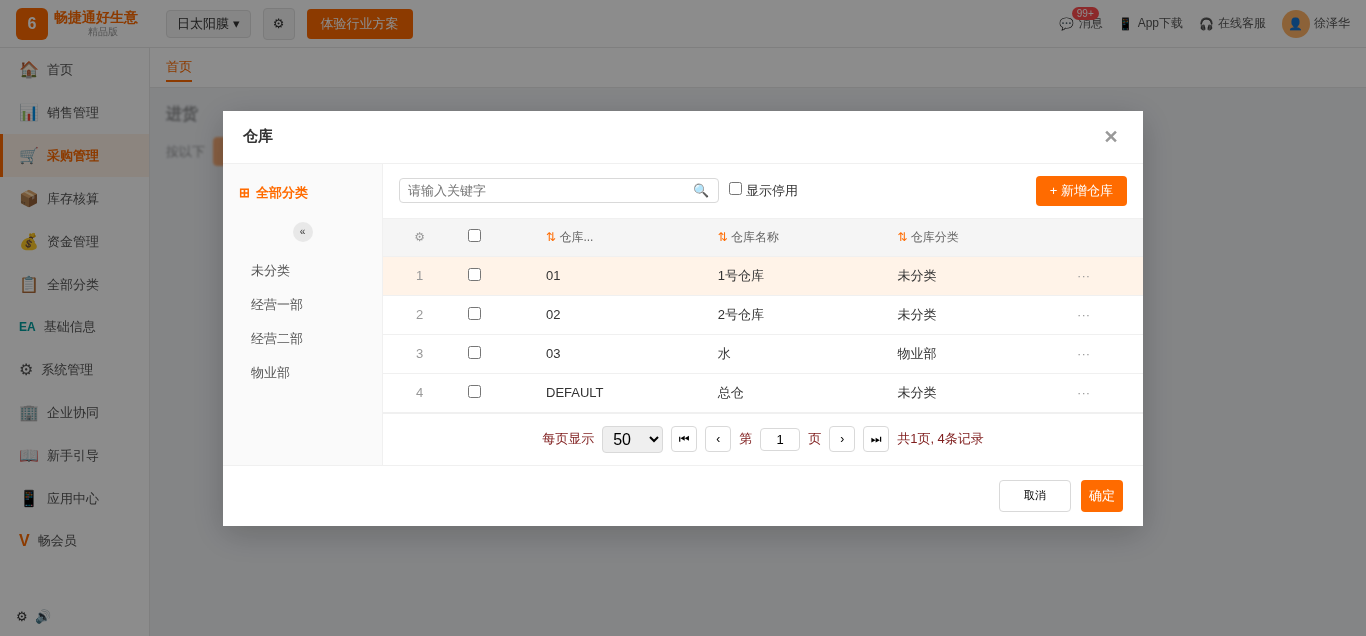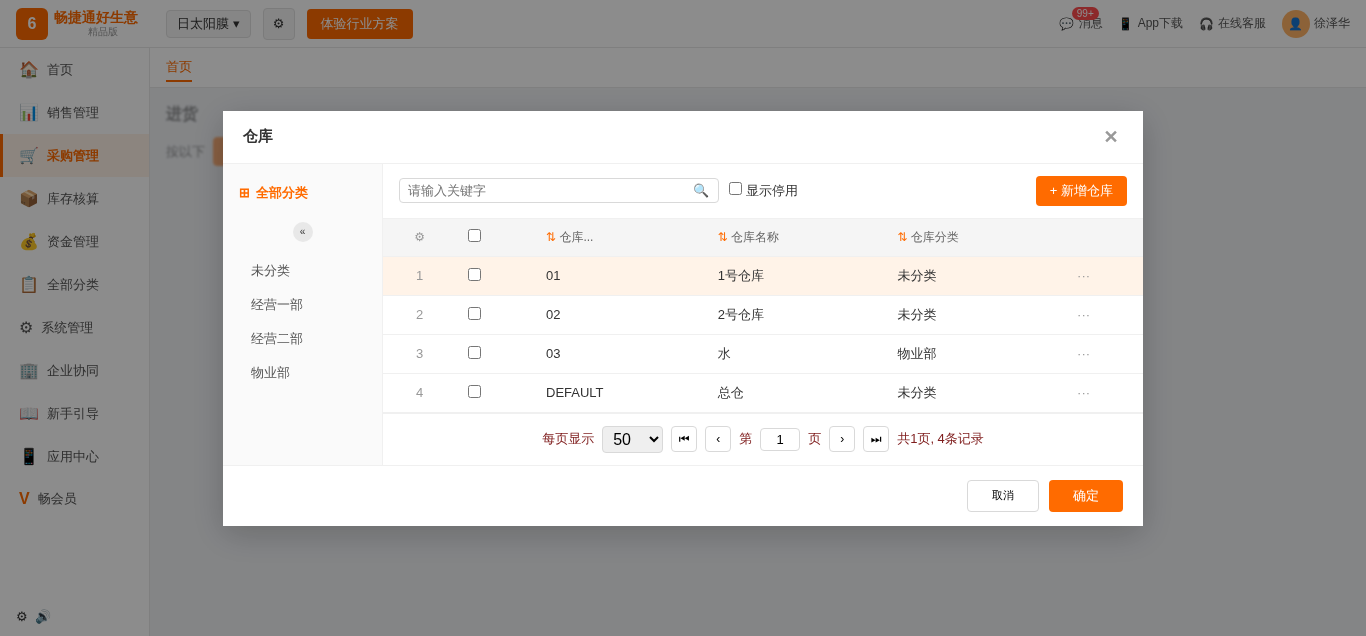--- a/index.html
+++ b/index.html
@@ -237,21 +237,21 @@
     .modal-footer {
       display: flex; justify-content: flex-end; gap: 10px;
       padding: 14px 20px;
       border-top: 1px solid #f0f0f0;
     }
     .cancel-btn {
       padding: 7px 24px; border: 1px solid #d9d9d9;
       border-radius: 4px; background: #fff; cursor: pointer; font-size: 11px;
     }
     .confirm-btn {
-      padding: 7px 24px; border: none;
+      padding: 7px 8px; border: none;
       border-radius: 4px; background: #ff6b00; color: white;
       cursor: pointer; font-size: 13px;
     }
   </style>
 </head>
 <body>
 
 <div class="top-header">
   <div class="logo-area">
     <div class="logo-icon">6</div>
@@ -310,20 +310,24 @@
       <span class="sidebar-icon">📦</span>
       <span>库存核算</span>
     </div>
     <div class="sidebar-item">
       <span class="sidebar-icon">💰</span>
       <span>资金管理</span>
     </div>
     <div class="sidebar-item">
       <span class="sidebar-icon">📋</span>
       <span>全部分类</span>
+    </div>
+    <div class="sidebar-item">
+      <span class="sidebar-icon" style="font-size:12px;font-weight:bold;color:#009e9e;">EA</span>
+      <span>基础信息</span>
     </div>
     <div class="sidebar-item">
       <span class="sidebar-icon">⚙</span>
       <span>系统管理</span>
     </div>
     <div class="sidebar-item">
       <span class="sidebar-icon">🏢</span>
       <span>企业协同</span>
     </div>
     <div class="sidebar-item">

